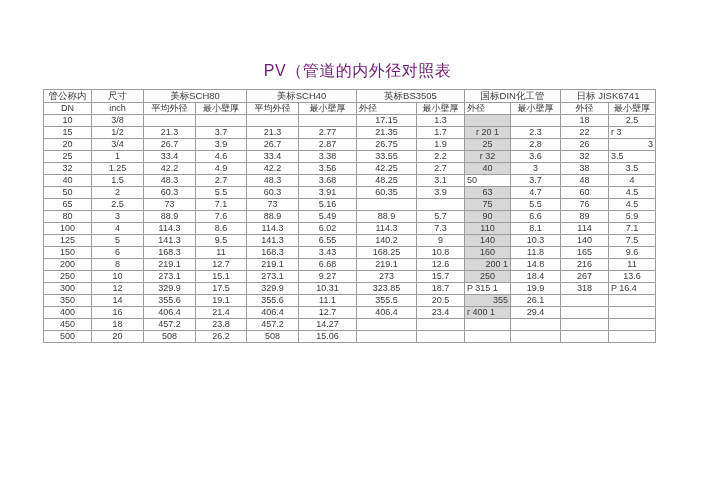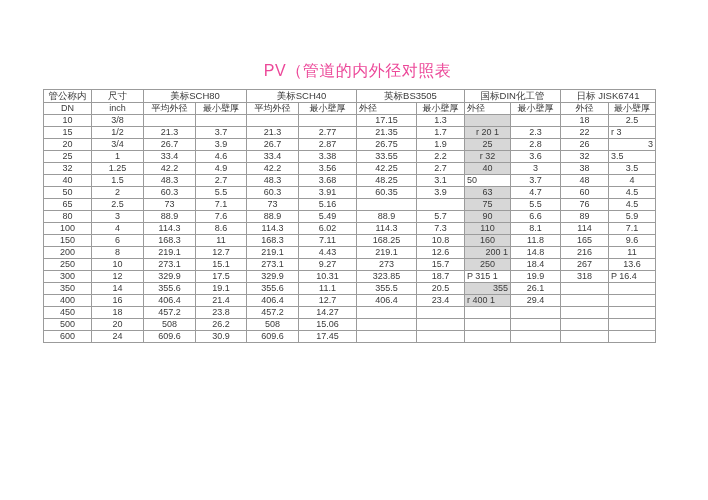--- a/index.html
+++ b/index.html
@@ -11,21 +11,21 @@
     overflow:hidden;
     position:relative;
   }
   .page-title{
     position:absolute;
     left:0;right:0;top:61px;
     text-align:center;
     font-size:16px;
     font-weight:500;
     letter-spacing:0.5px;
-    color:#ec4899;
+    color:#701a75;
     margin-left:7px;
   }
   .table-wrap{
     position:absolute;
     left:43px;top:89px;
     width:612px;
   }
   table.cmp{
     width:612px;
     table-layout:fixed;
@@ -238,40 +238,54 @@
           <td>114.3</td>
           <td>6.02</td>
           <td>114.3</td>
           <td>7.3</td>
           <td class="shade">110</td>
           <td>8.1</td>
           <td>114</td>
           <td>7.1</td>
         </tr>
         <tr>
+          <td>125</td>
+          <td>5</td>
+          <td>141.3</td>
+          <td>9.5</td>
+          <td>141.3</td>
+          <td>6.55</td>
+          <td>140.2</td>
+          <td>9</td>
+          <td class="shade">140</td>
+          <td>10.3</td>
+          <td>140</td>
+          <td>7.5</td>
+        </tr>
+        <tr>
           <td>150</td>
           <td>6</td>
           <td>168.3</td>
           <td>11</td>
           <td>168.3</td>
-          <td>7.11</td>
+          <td>3.43</td>
           <td>168.25</td>
           <td>10.8</td>
           <td class="shade">160</td>
           <td>11.8</td>
           <td>165</td>
           <td>9.6</td>
         </tr>
         <tr>
           <td>200</td>
           <td>8</td>
           <td>219.1</td>
           <td>12.7</td>
           <td>219.1</td>
-          <td>4.43</td>
+          <td>6.68</td>
           <td>219.1</td>
           <td>12.6</td>
           <td class="shade al-right">200 1</td>
           <td>14.8</td>
           <td>216</td>
           <td>11</td>
         </tr>
         <tr>
           <td>250</td>
           <td>10</td>
@@ -349,29 +363,15 @@
           <td>26.2</td>
           <td>508</td>
           <td>15.06</td>
           <td></td>
           <td></td>
           <td></td>
           <td></td>
           <td></td>
           <td></td>
         </tr>
-        <tr>
-          <td>600</td>
-          <td>24</td>
-          <td>609.6</td>
-          <td>30.9</td>
-          <td>609.6</td>
-          <td>17.45</td>
-          <td></td>
-          <td></td>
-          <td></td>
-          <td></td>
-          <td></td>
-          <td></td>
-        </tr>
       </tbody>
   </table>
 </div>
 
 </body></html>

